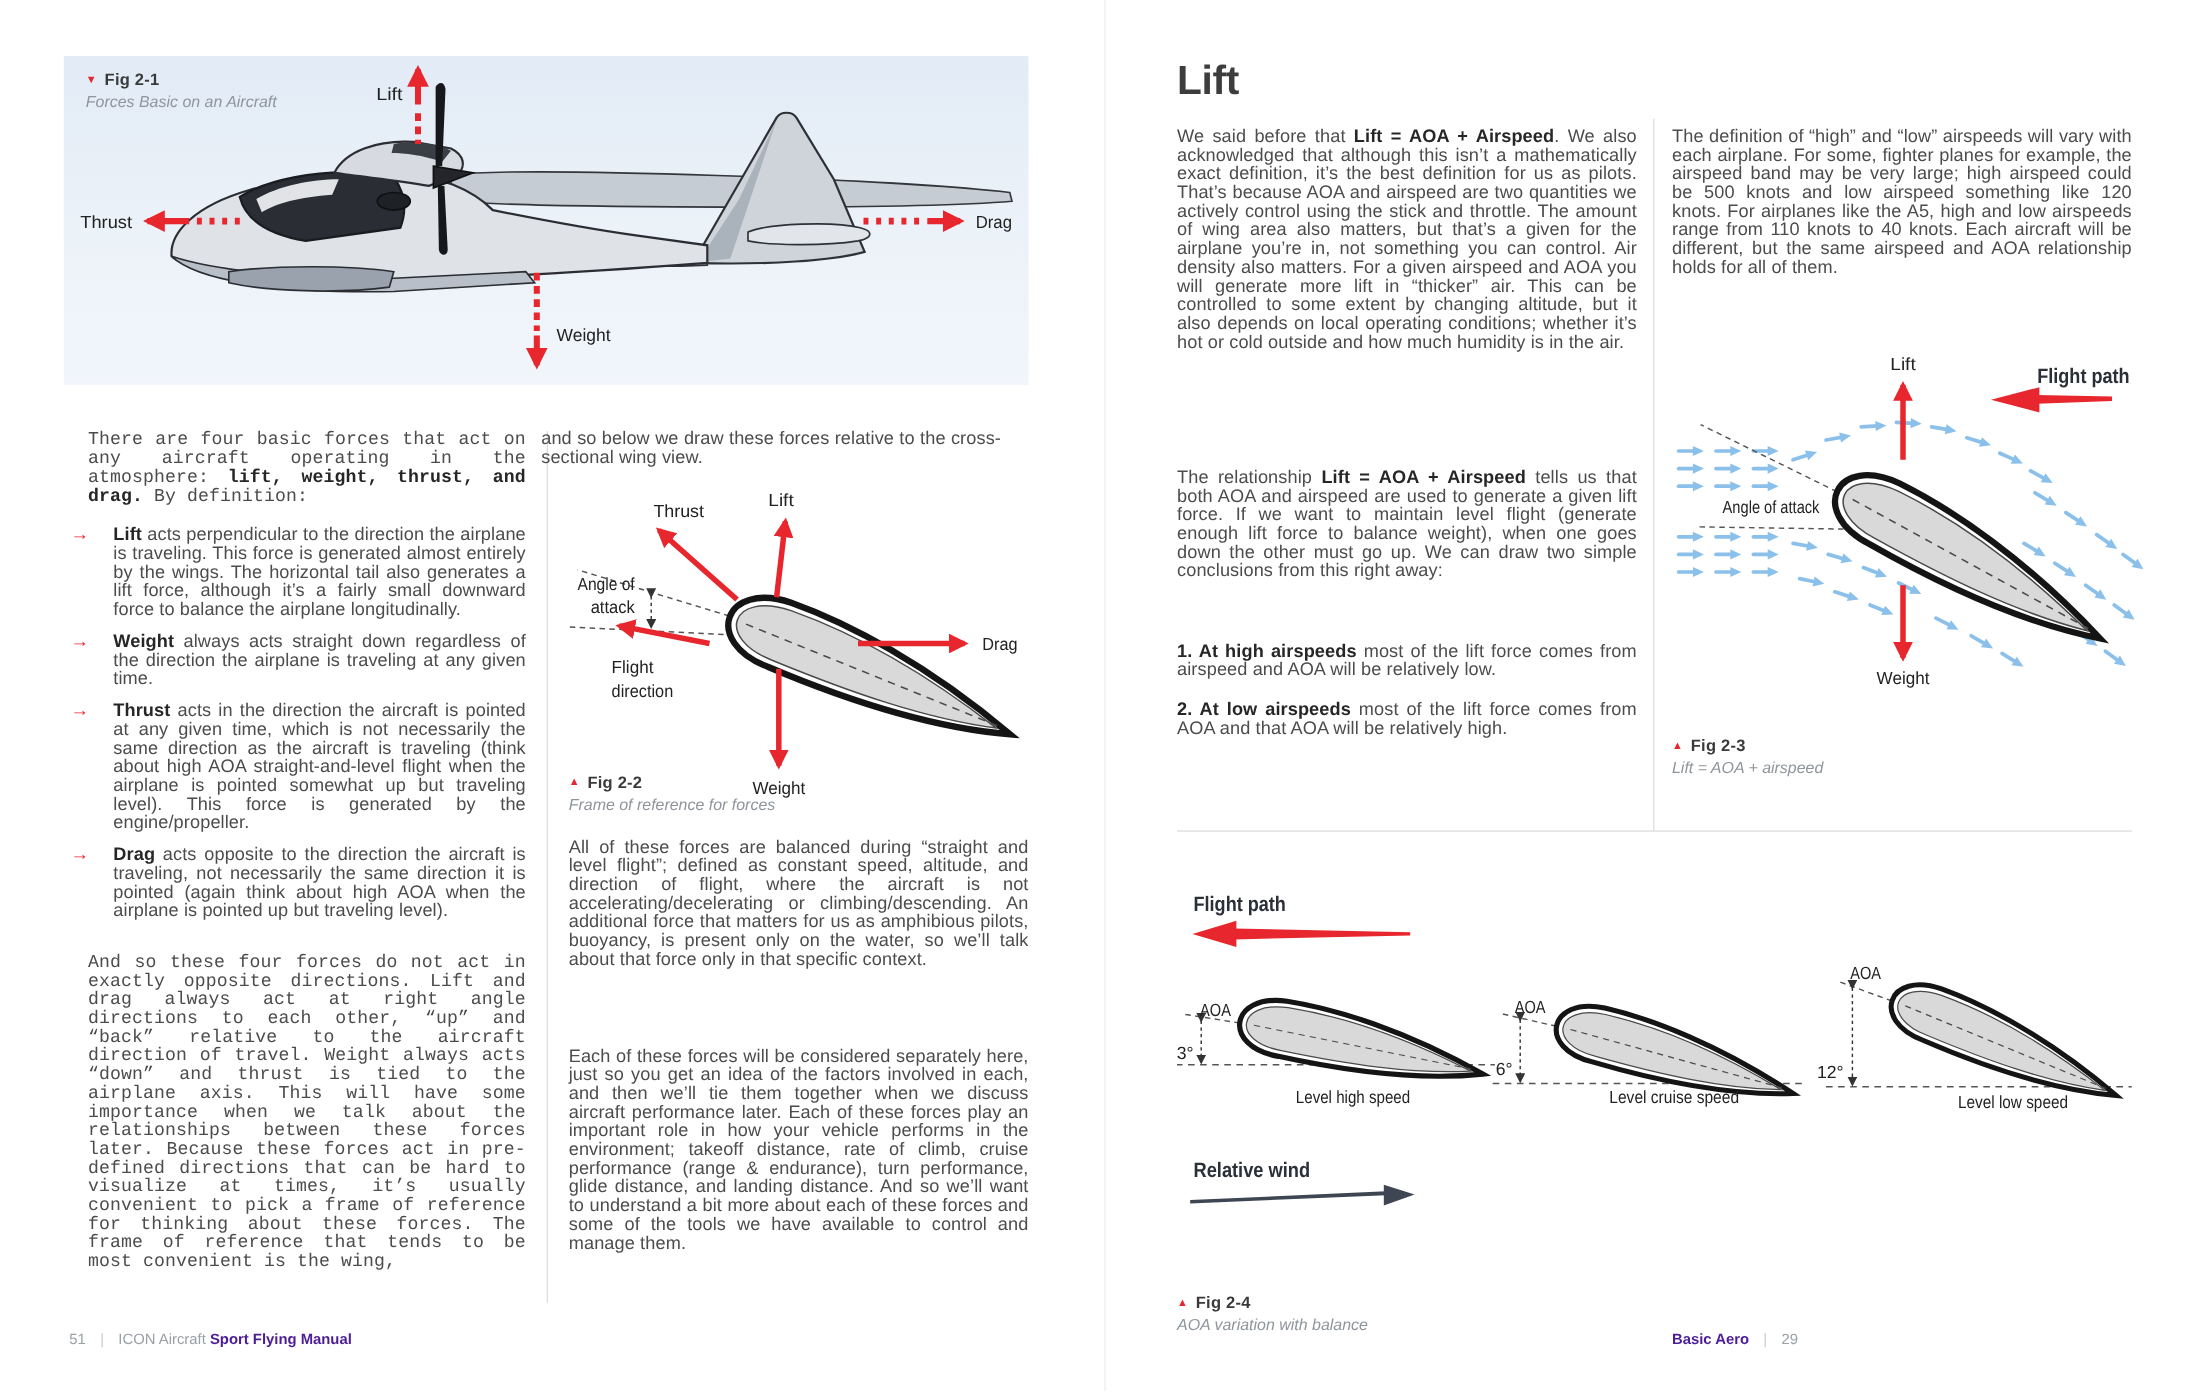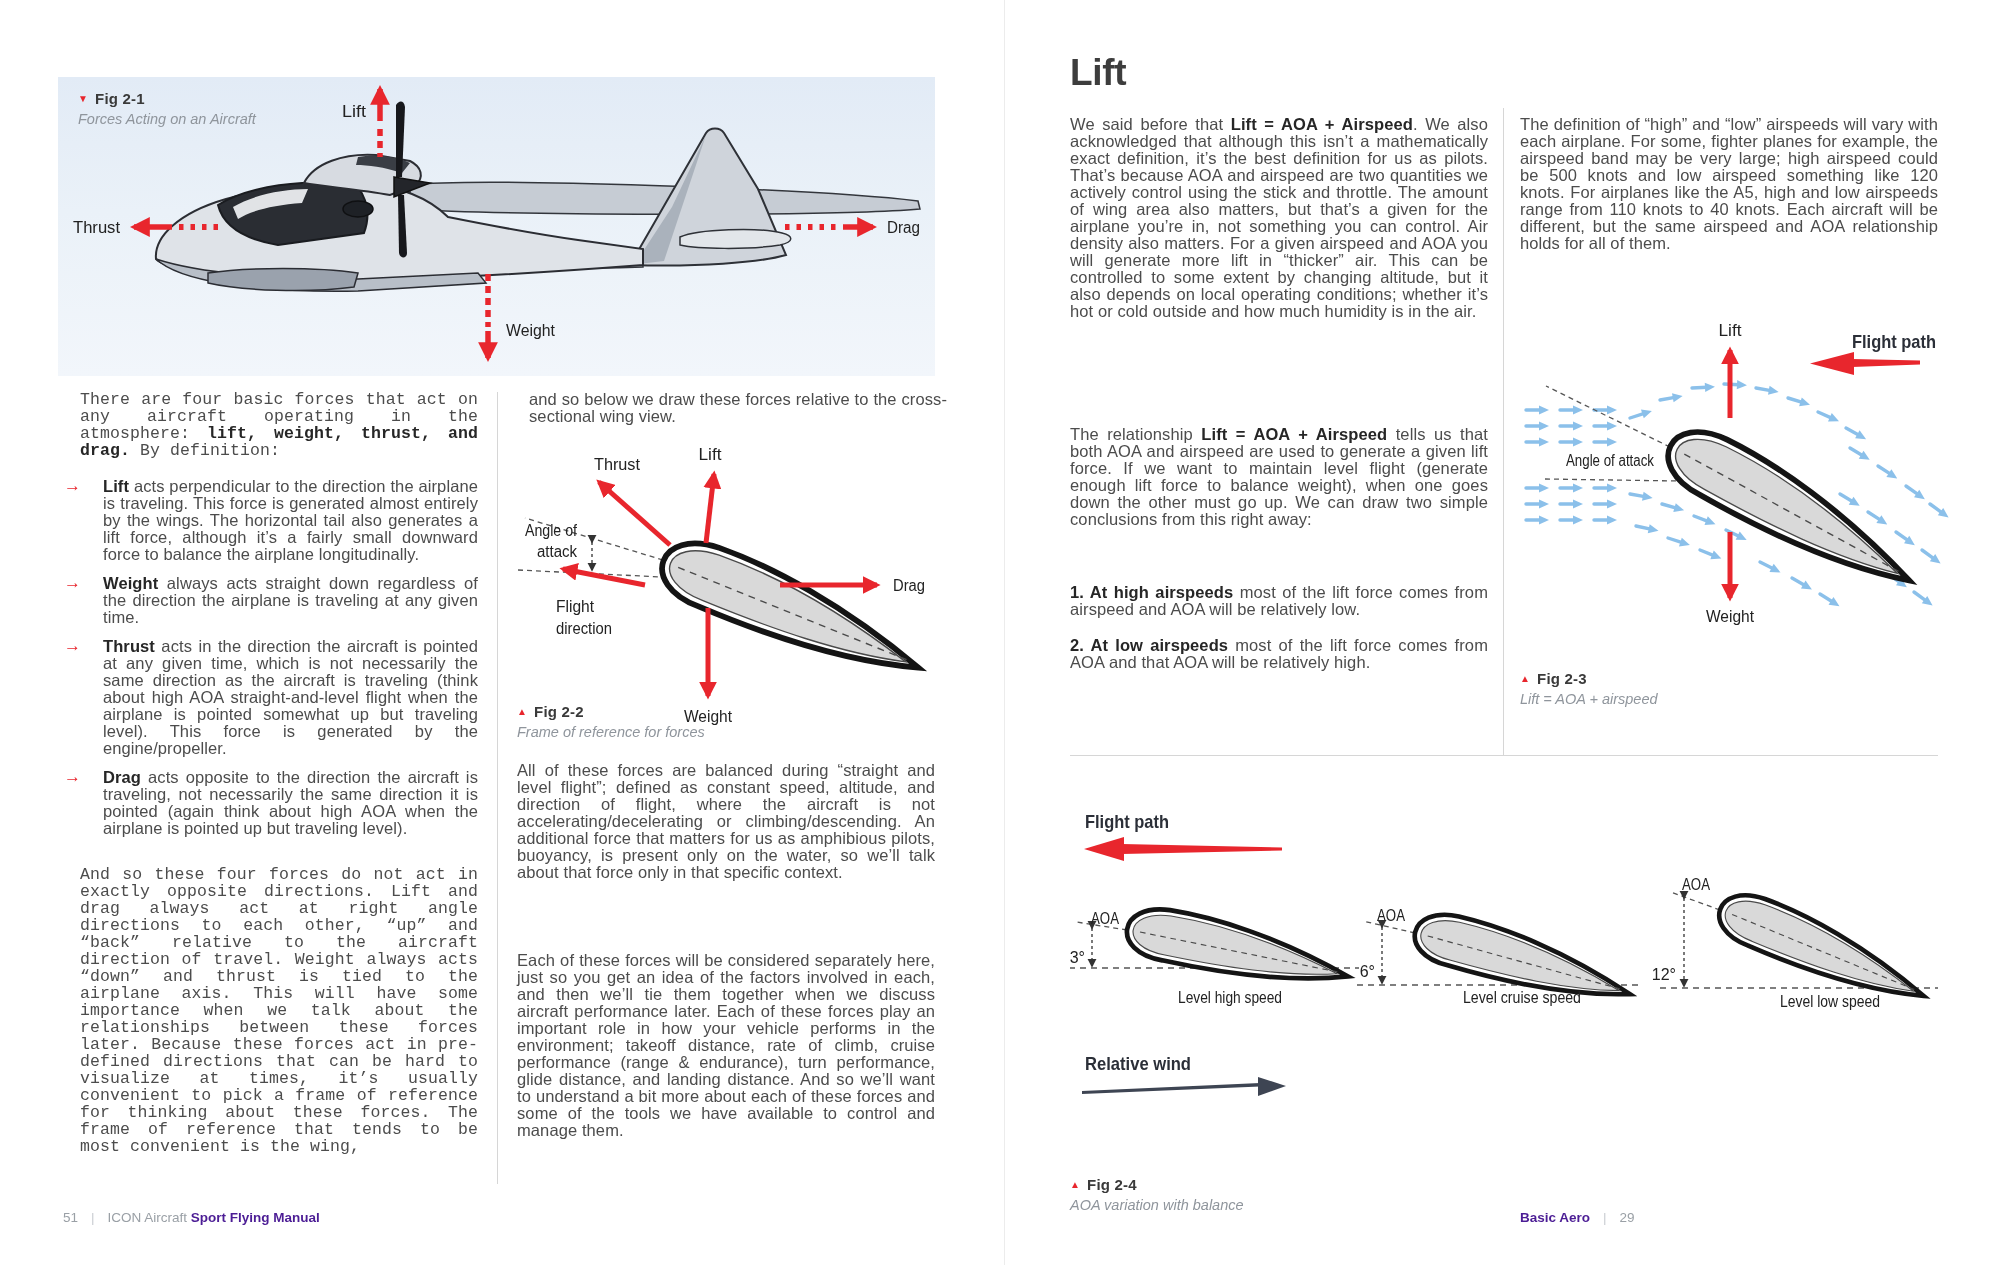--- a/index.html
+++ b/index.html
@@ -50,24 +50,24 @@
       <line x1="14" y1="0" x2="228" y2="9" stroke="#4a4a4a" stroke-width="1.2" stroke-dasharray="6 5"></line>
     </g>
   </defs>
 </svg>
 
 <div class="spread">
   <div class="gutter" style="left:1004px;top:0;height:1265px"></div>
 
   <section>
 
-    <div class="figbox" style="left:58px;top:77px;width:877px;height:299px">
+    <div class="figbox" style="left:58px;top:51px;width:877px;height:299px">
       <div class="fig-head">
         <div class="figcap-label"><span class="figcap-tri">▼</span><span>Fig 2-1</span></div>
-        <div class="figcap-desc">Forces Acting on an Aircraft</div>
+        <div class="figcap-desc">Forces Basic on an Aircraft</div>
       </div>
       <svg width="877" height="299" viewBox="0 0 877 299">
 
         <g>
           <path d="M352,108 C420,100 760,112 860,124 L862,132 C770,140 430,138 352,132 Z" fill="#c6ccd4" stroke="#33363c" stroke-width="1.5"></path>
           <path d="M330,150 C420,160 520,168 585,176 L585,190 C500,194 400,186 330,176 Z" fill="#d3d8de" stroke="#33363c" stroke-width="1.5"></path>
           <path d="M572,188 L648,56 C652,50 662,50 666,56 L700,112 L728,178 C700,186 640,190 572,188 Z" fill="#cfd4db" stroke="#2e3137" stroke-width="2"></path>
           <path d="M648,58 L614,130 L584,176 L572,188 L606,184 Z" fill="#aab2bc"></path>
           <path d="M622,160 C640,152 700,150 724,156 C736,159 736,165 722,168 C690,173 640,172 622,168 Z" fill="#e2e6ea" stroke="#2e3137" stroke-width="1.5"></path>
           <path d="M98,182 C96,160 120,136 168,122 C210,110 262,104 300,106 C342,108 372,122 390,140 C420,146 470,156 520,163 L585,172 L585,188 C480,196 330,206 240,203 C160,200 110,194 98,182 Z" fill="#dfe3e8" stroke="#2b2d33" stroke-width="2"></path>
@@ -122,21 +122,21 @@
         <span class="arr">→</span>
         <p><b>Thrust</b><span> acts in the direction the aircraft is pointed at any given time, which is not necessarily the same direction as the aircraft is traveling (think about high AOA straight-and-level flight when the airplane is pointed somewhat up but traveling level). This force is generated by the engine/propeller.</span></p>
       </div>
       <div class="bullet">
         <span class="arr">→</span>
         <p><b>Drag</b><span> acts opposite to the direction the aircraft is traveling, not necessarily the same direction it is pointed (again think about high AOA when the airplane is pointed up but traveling level).</span></p>
       </div>
       <p class="para closing">And so these four forces do not act in exactly opposite directions. Lift and drag always act at right angle directions to each other, “up” and “back” relative to the aircraft direction of travel. Weight always acts “down” and thrust is tied to the airplane axis. This will have some importance when we talk about the relationships between these forces later. Because these forces act in pre-defined directions that can be hard to visualize at times, it’s usually convenient to pick a frame of reference for thinking about these forces. The frame of reference that tends to be most convenient is the wing,</p>
     </div>
 
-    <div class="abs body-text" style="left:529px;top:391px;width:418px">and so below we draw these forces relative to the cross-sectional wing view.</div>
+    <div class="abs body-text" style="left:492px;top:391px;width:418px">and so below we draw these forces relative to the cross-sectional wing view.</div>
 
     <svg class="abs" style="left:515px;top:440px" width="420" height="300" viewBox="0 0 420 300">
       <line x1="148" y1="120" x2="10" y2="78" stroke="#555555" stroke-width="1.3" stroke-dasharray="5 4"></line>
       <line x1="3" y1="130" x2="188" y2="139" stroke="#555555" stroke-width="1.3" stroke-dasharray="5 4"></line>
       <line x1="77" y1="102" x2="77" y2="130" stroke="#333333" stroke-width="1.3" stroke-dasharray="3 3" marker-start="url(#msm)" marker-end="url(#msm)"></line>
       <use href="#foil" transform="translate(148,122) rotate(19.6) scale(1.15)"></use>
       <g>
         <line x1="155" y1="105" x2="84" y2="42" stroke="#e8262d" stroke-width="5" marker-end="url(#mr)"></line>
         <text class="dlab" x="102" y="30" text-anchor="middle" textLength="46" lengthAdjust="spacingAndGlyphs">Thrust</text>
       </g>

